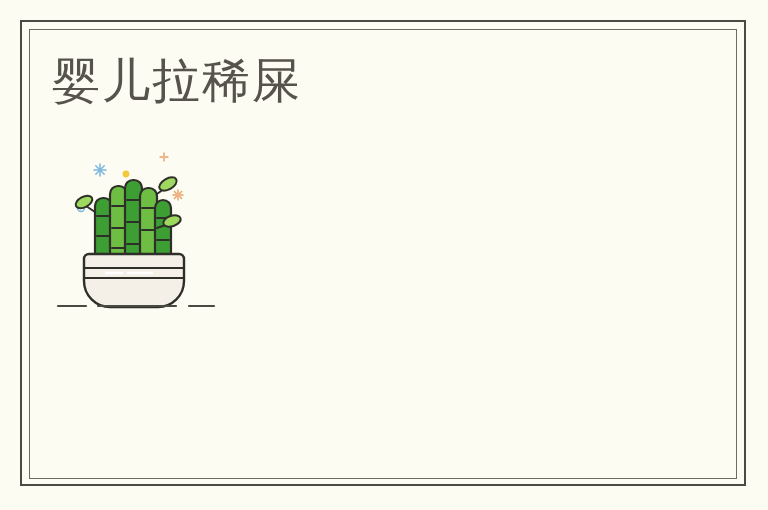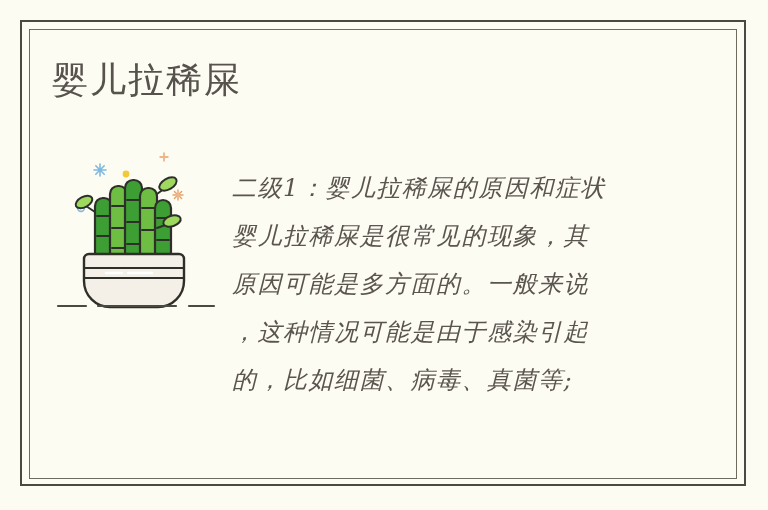--- a/index.html
+++ b/index.html
@@ -42,21 +42,21 @@
     border: 1px solid #6d6b60;
     box-sizing: border-box;
     pointer-events: none;
   }
 
   
   .title {
     position: absolute;
     left: 52px;
     top: 56px;
-    font-size: 36px;
+    font-size: 48px;
     line-height: 48px;
     letter-spacing: 2px;
     color: #56524c;
     font-weight: 400;
     white-space: nowrap;
     font-family: "DejaVu Sans", "Liberation Sans", sans-serif;
   }
 
   
   .illustration {
@@ -165,21 +165,14 @@
       </g>
 
       <g stroke="#4b4a42" stroke-width="2.2" stroke-linecap="round">
         <line x1="2" y1="156" x2="30" y2="156"></line>
         <line x1="42" y1="156" x2="120" y2="156"></line>
         <line x1="133" y1="156" x2="158" y2="156"></line>
       </g>
     </svg>
   </div>
 
-  <div class="body-text">
-    <div class="body-line">二级1：婴儿拉稀屎的原因和症状</div>
-    <div class="body-line">婴儿拉稀屎是很常见的现象，其</div>
-    <div class="body-line">原因可能是多方面的。一般来说</div>
-    <div class="body-line">，这种情况可能是由于感染引起</div>
-    <div class="body-line">的，比如细菌、病毒、真菌等;</div>
-  </div>
 
 </div>
 
 </body></html>

